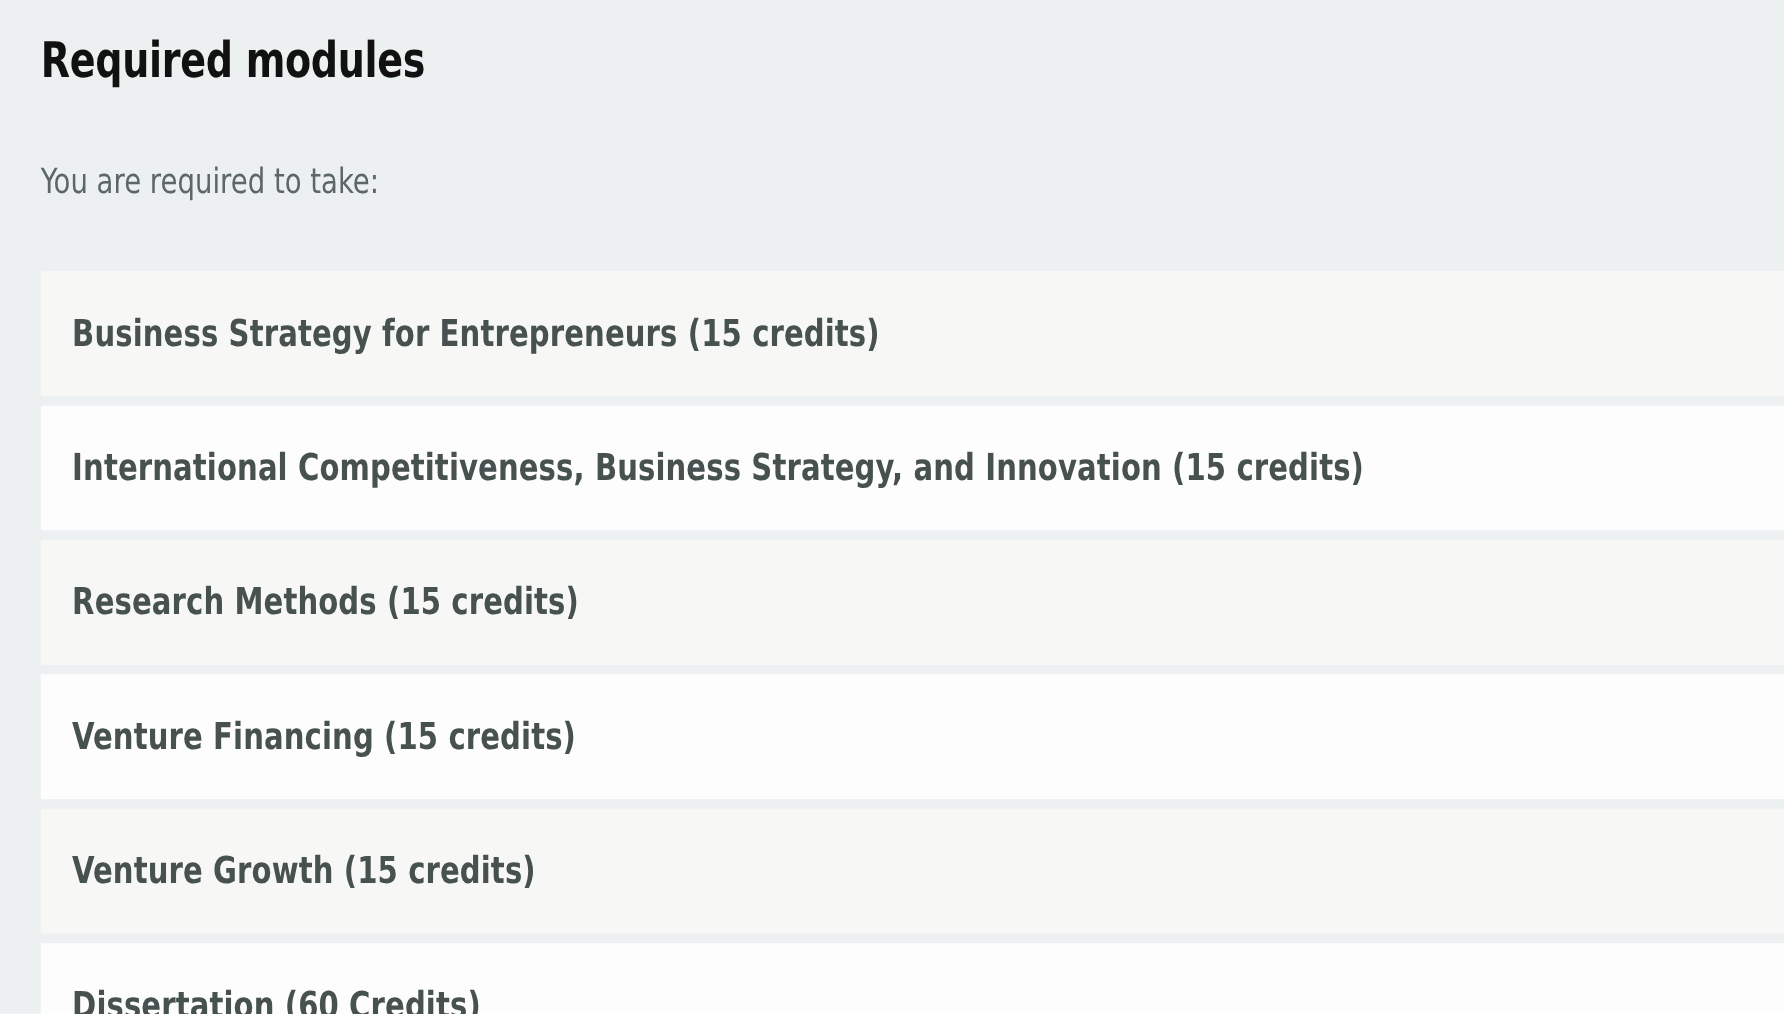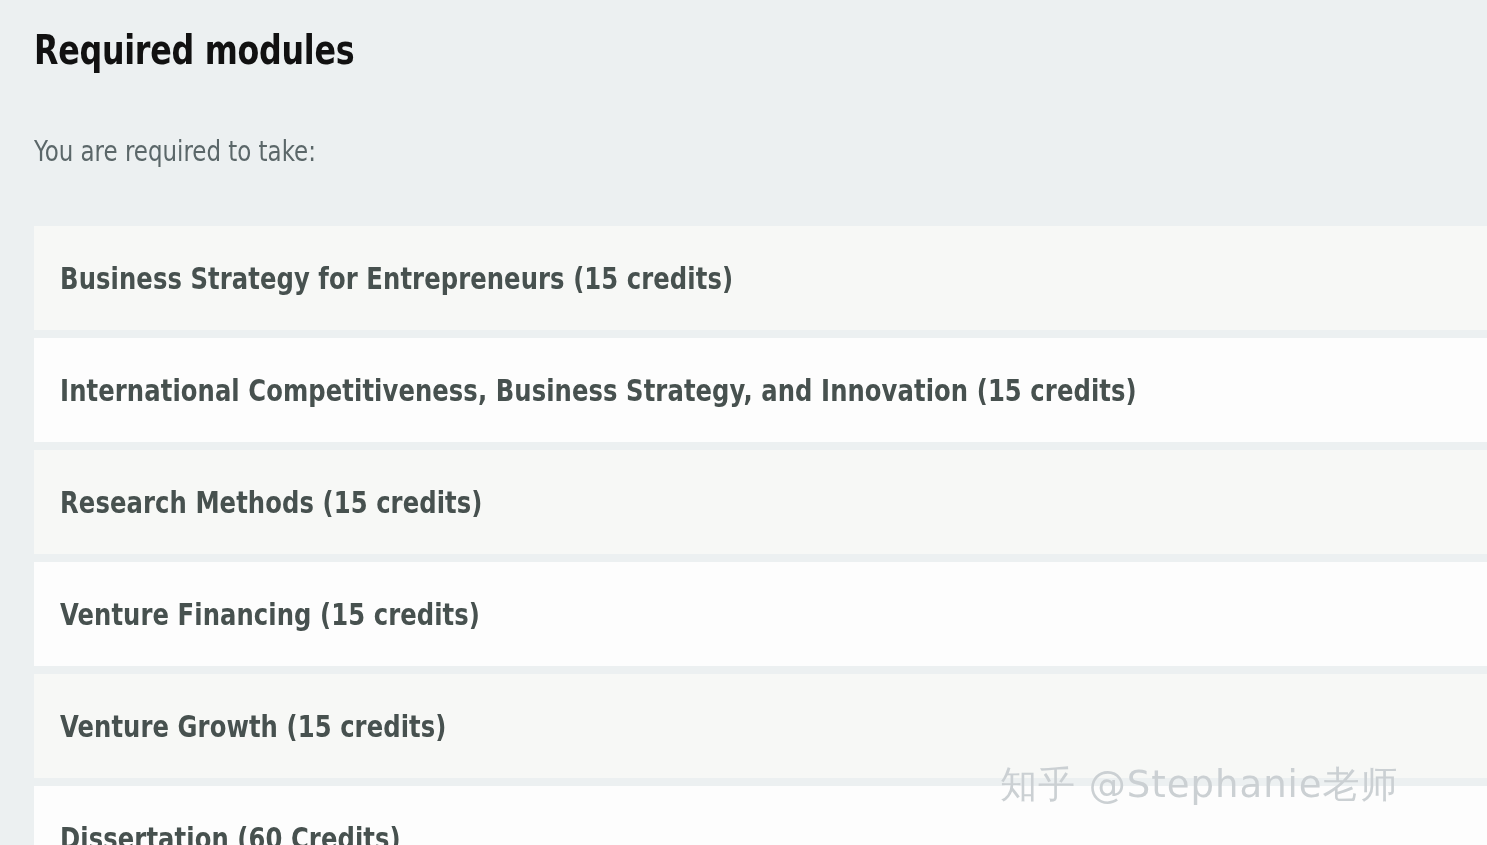--- a/index.html
+++ b/index.html
@@ -140,15 +140,14 @@
       <span class="module-title">Venture Financing (15 credits)</span>
     </li>
     <li class="module-item">
       <span class="module-title">Venture Growth (15 credits)</span>
     </li>
     <li class="module-item alt">
       <span class="module-title">Dissertation (60 Credits)</span>
     </li>
   </ul>
 
-  <div class="watermark">知乎 @Stephanie老师</div>
 
 </div>
 
 </body></html>

